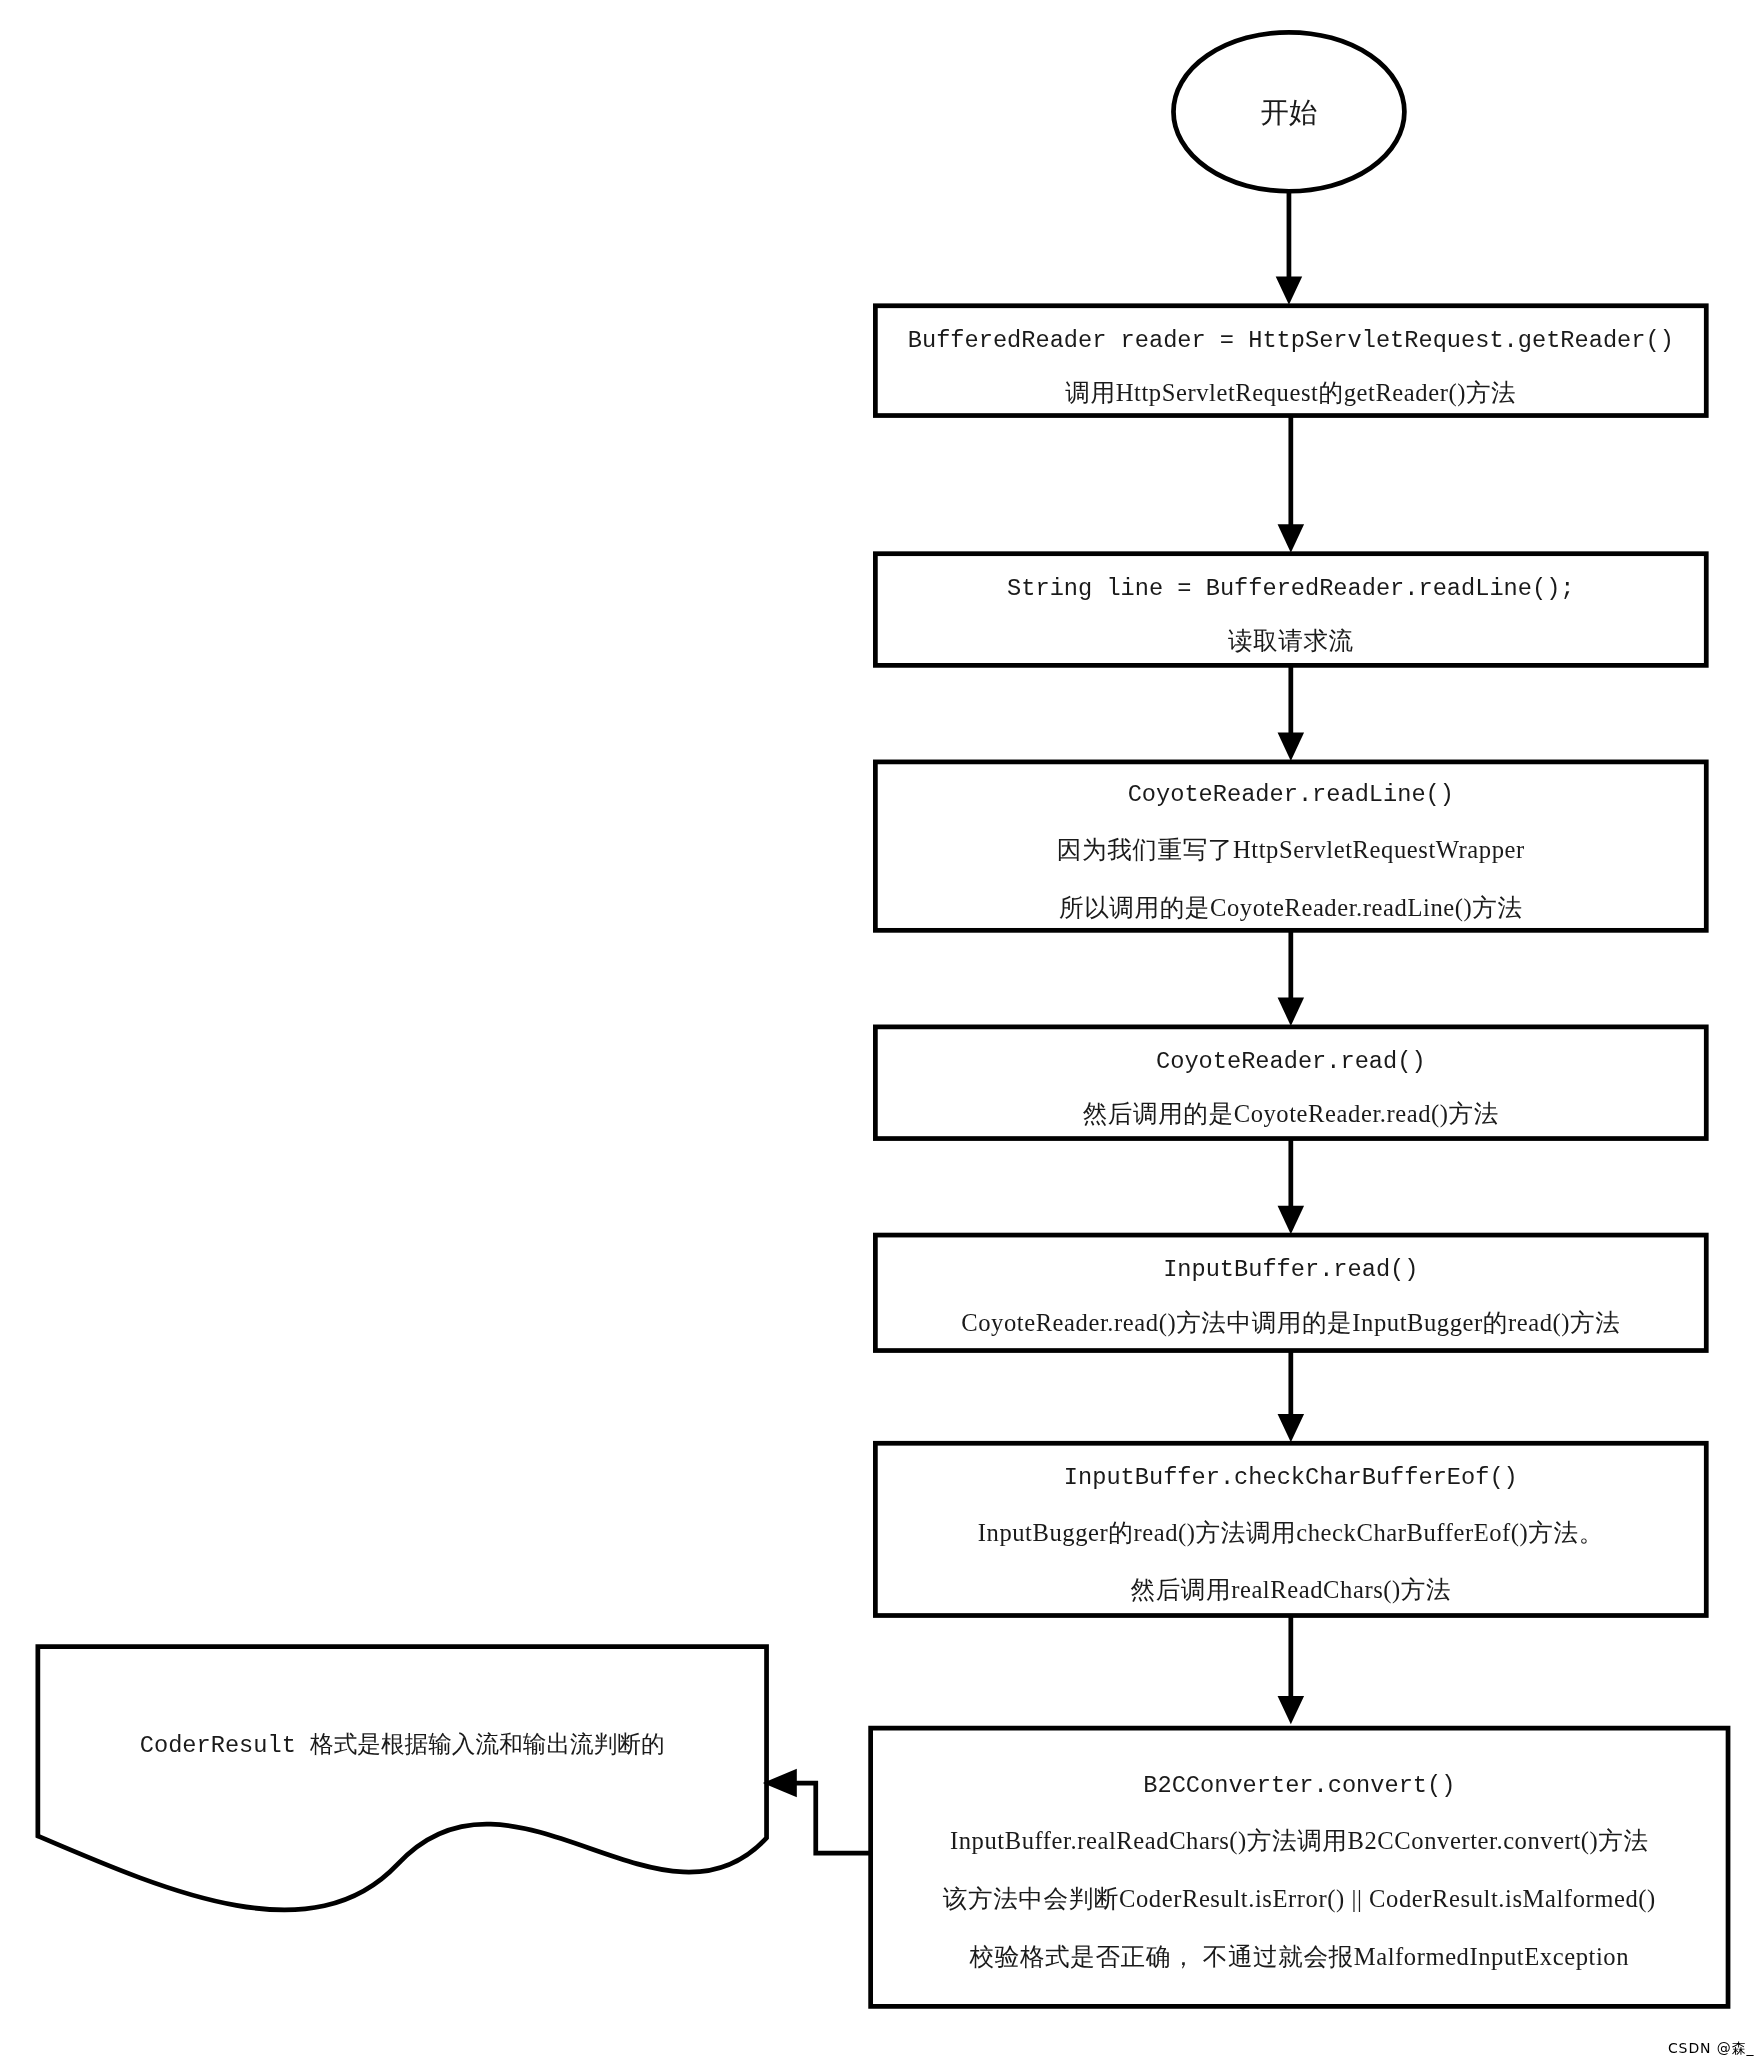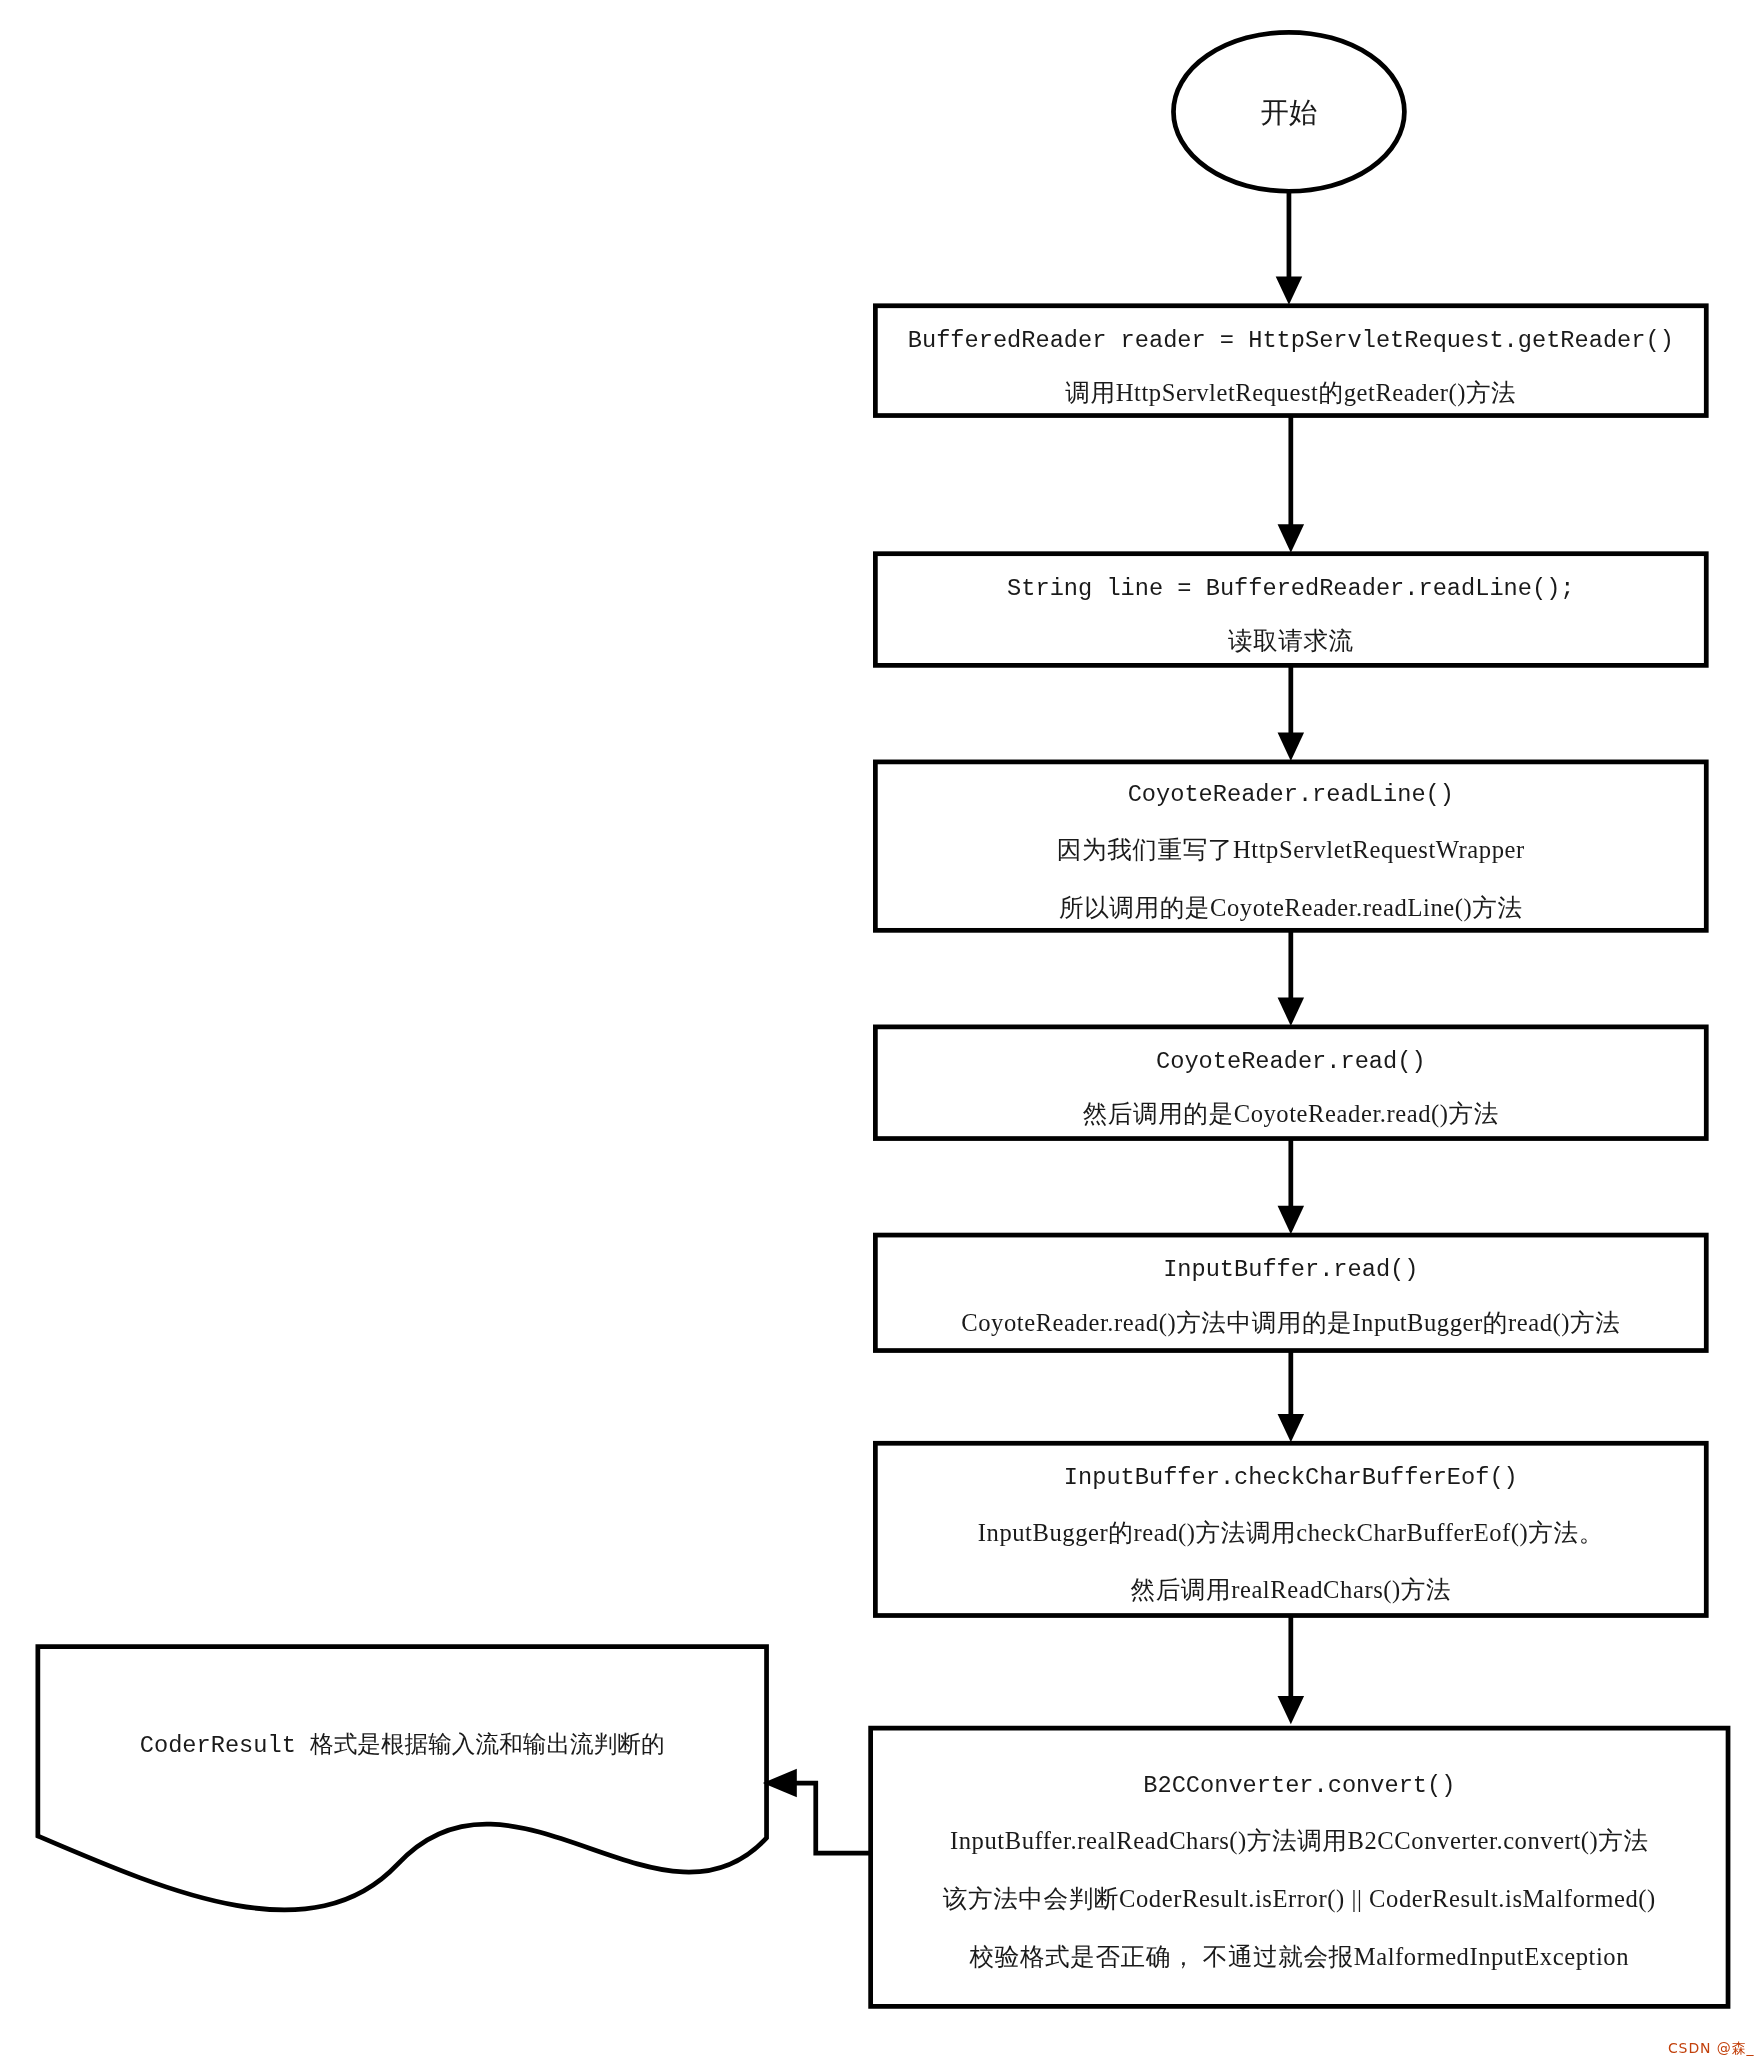--- a/index.html
+++ b/index.html
@@ -59,21 +59,21 @@
     fill: #1a1a1a;
     text-anchor: middle;
     dominant-baseline: middle;
   }
   .watermark {
     position: absolute;
     right: 9.5px;
     bottom: 9.5px;
     font-family: "DejaVu Sans", "Liberation Sans", sans-serif;
     font-size: 14px;
-    color: #c2410c;
+    color: #000000;
     letter-spacing: 0.9px;
     user-select: none;
   }
 </style>
 </head>
 <body>
 
 <div id="flow-root">
   <svg class="flow-svg" viewBox="0 0 1864 2184" xmlns="http://www.w3.org/2000/svg">
 

